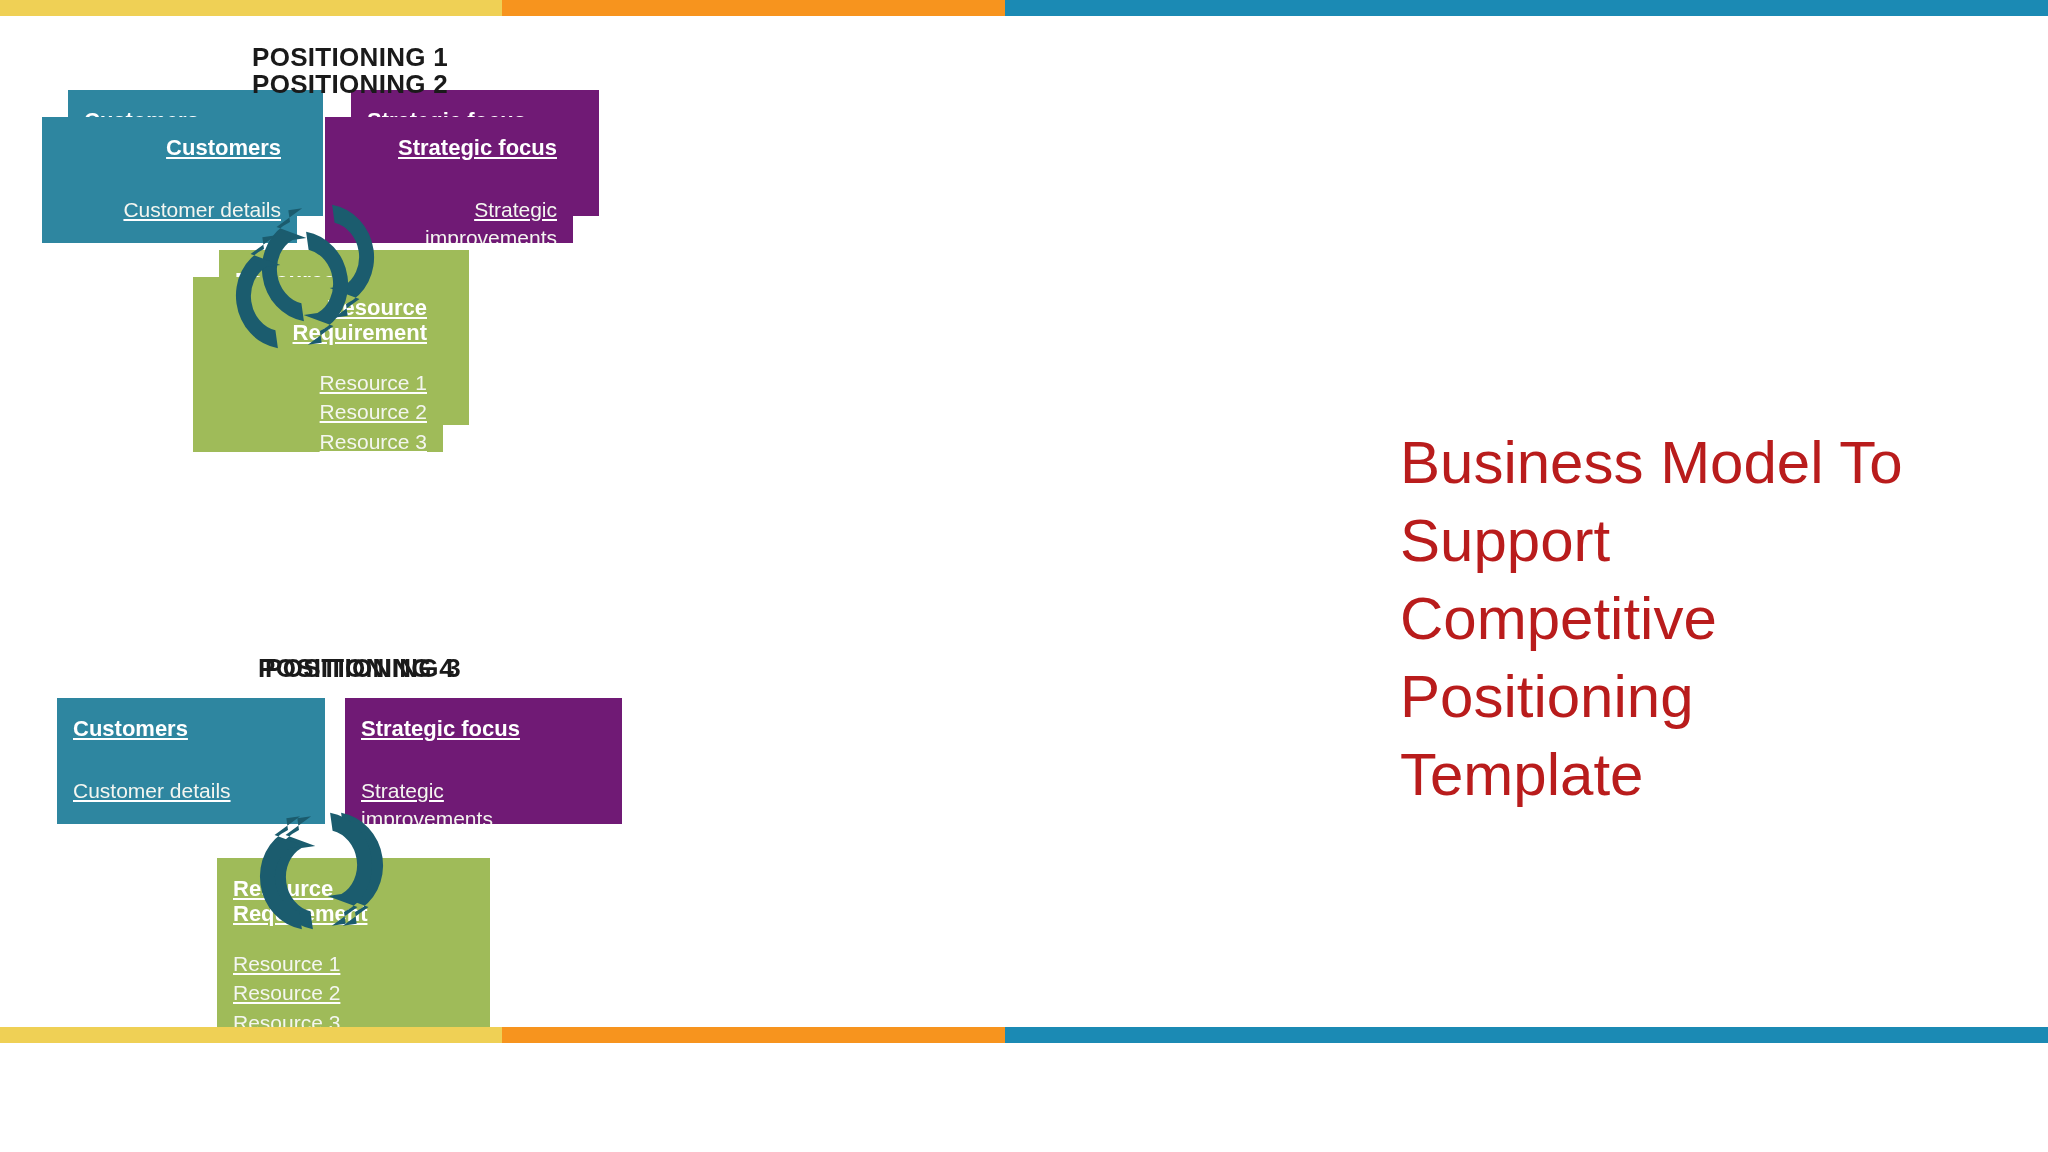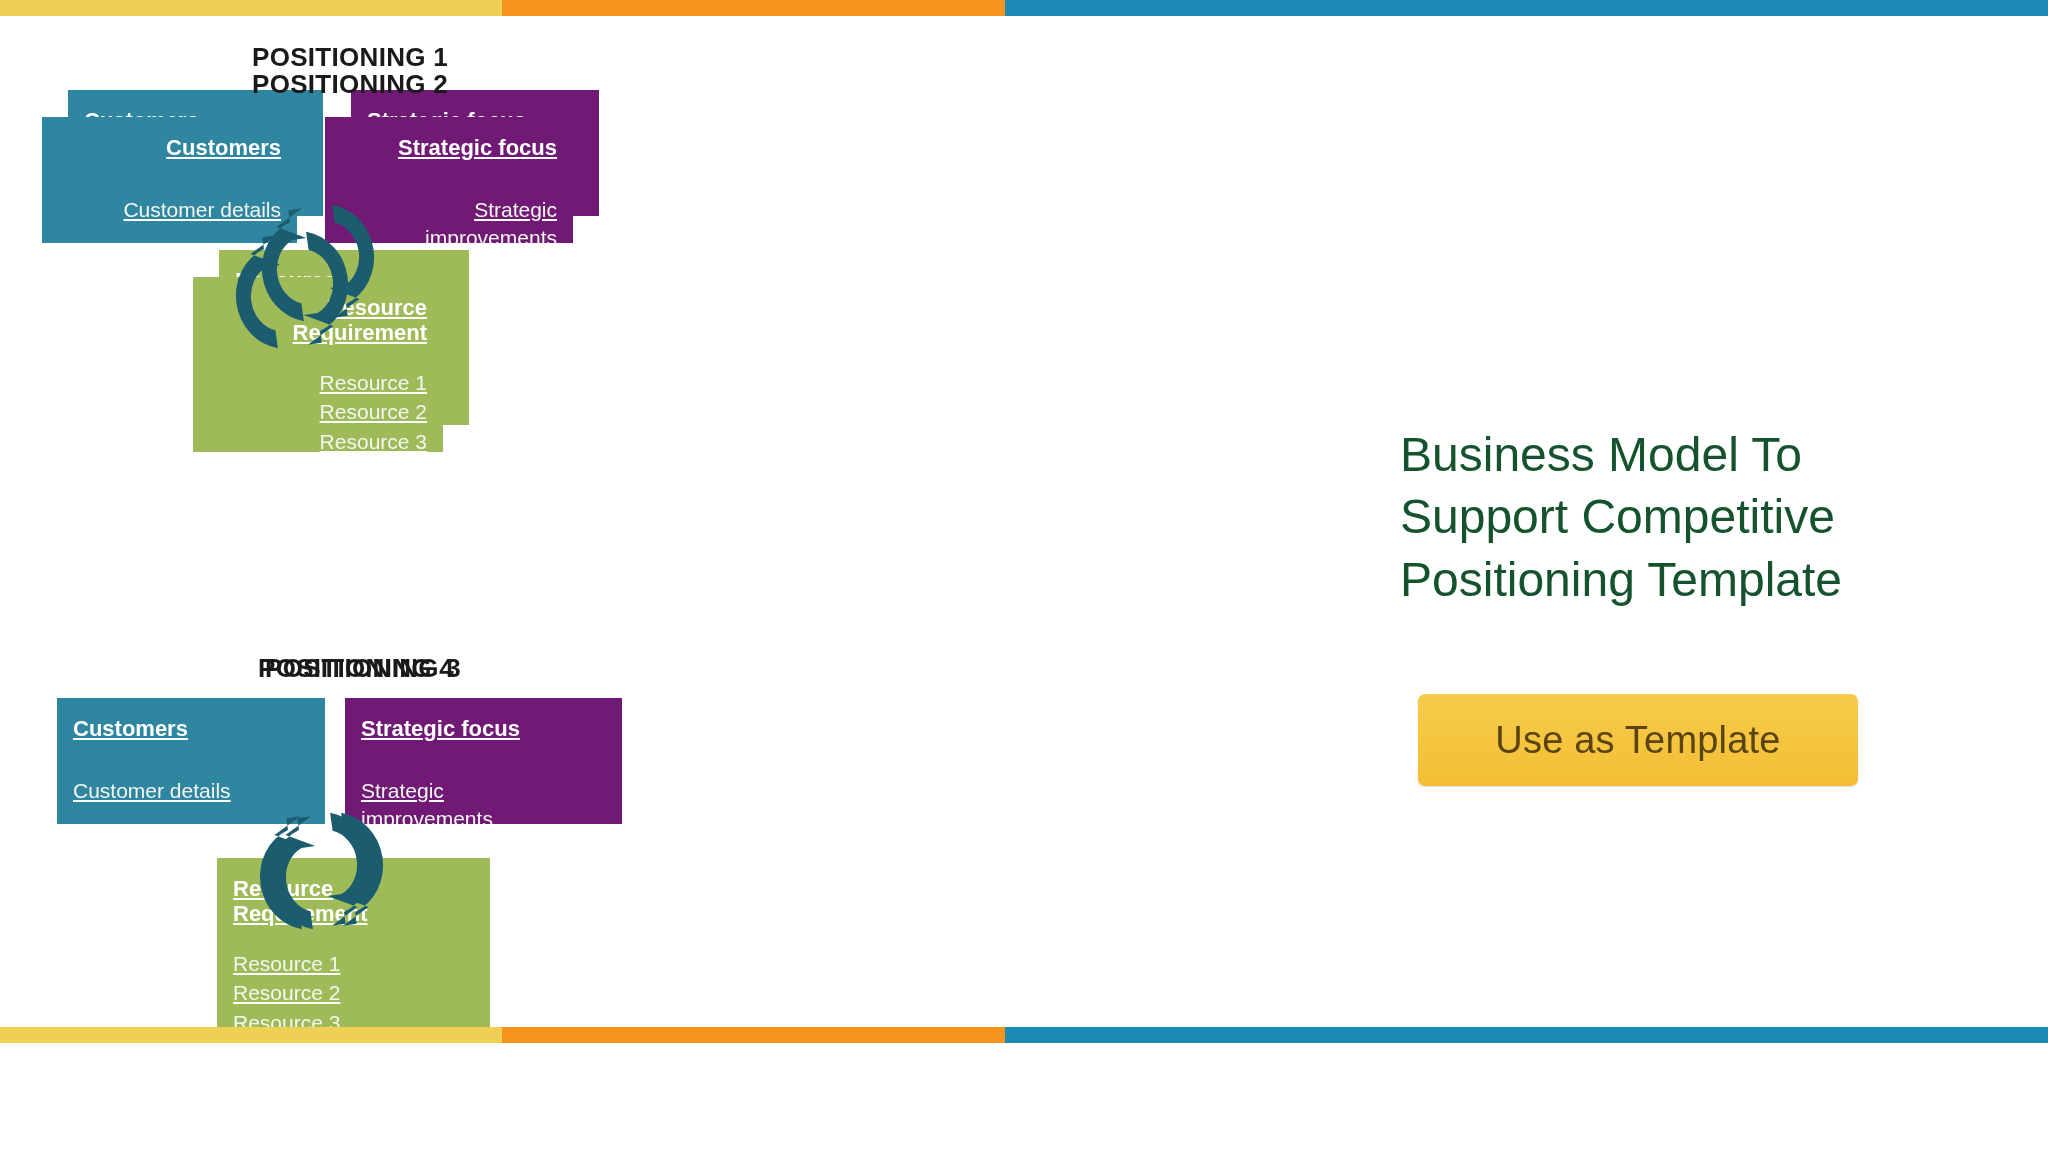--- a/index.html
+++ b/index.html
@@ -106,23 +106,23 @@
   }
   .cycle svg { display:block; width:160px; height:130px; }
 
   
   .right-panel { position:absolute; left:1400px; top:0; width:648px; height:1152px; }
 
   .deck-title {
     position:absolute;
     left:0; top:424px;
     width:520px;
-    font-size:48px;
+    font-size:60px;
     line-height:1.30;
-    color:#14532d;
+    color:#b91c1c;
     font-weight:normal;
   }
 
   .btn-template {
     position:absolute;
     left:18px; top:694px;
     width:440px; height:92px;
     background:#F6C council;
     background:#F6C63C;
     background:linear-gradient(180deg,#F7CB4B 0%,#F3BF33 100%);
@@ -291,21 +291,20 @@
         <path d="M88 120 L88 90 L102 90 A30 34 0 0 0 102 26 L102 8 A48 52 0 0 1 102 108 L102 120 Z
                  M88 120 L116 105 L88 90 Z" fill="#1B5C6E" transform="rotate(-8 90 64)"></path>
       </svg>
     </div>
   </div>
 
   <div class="right-panel">
 
     <div class="deck-title">Business Model To Support Competitive Positioning Template</div>
 
-    <button class="btn-template">Use as Template</button>
 
   </div>
 
   <div class="bar bottom">
     <div class="bar-seg seg-yellow"></div>
     <div class="bar-seg seg-orange"></div>
     <div class="bar-seg seg-blue"></div>
   </div>
 
 </div>

